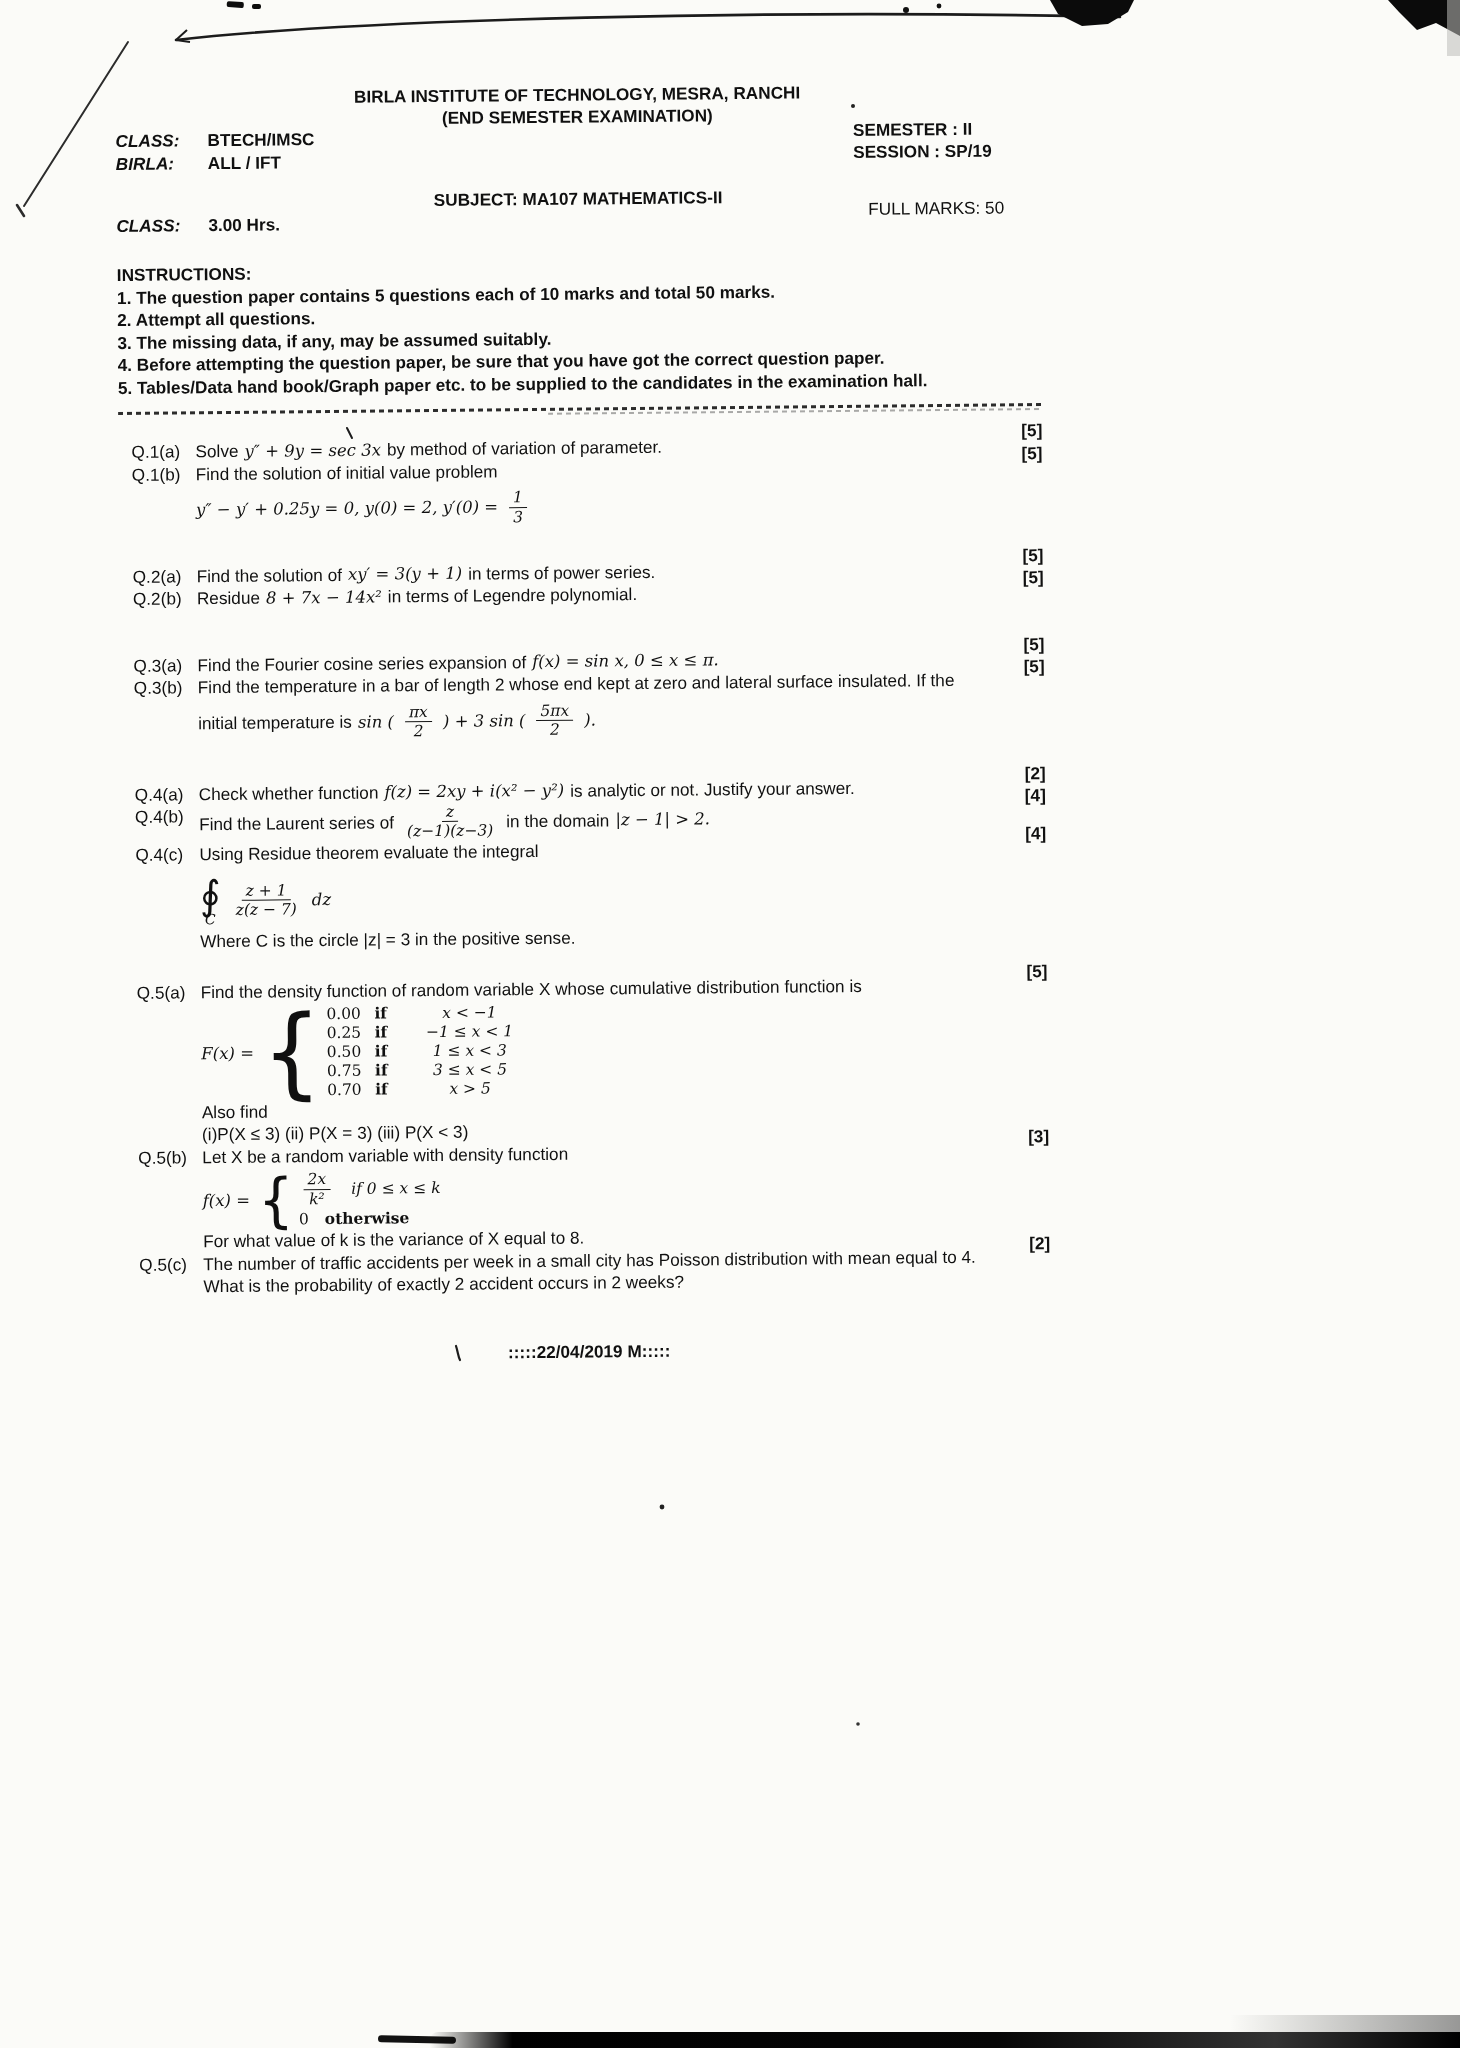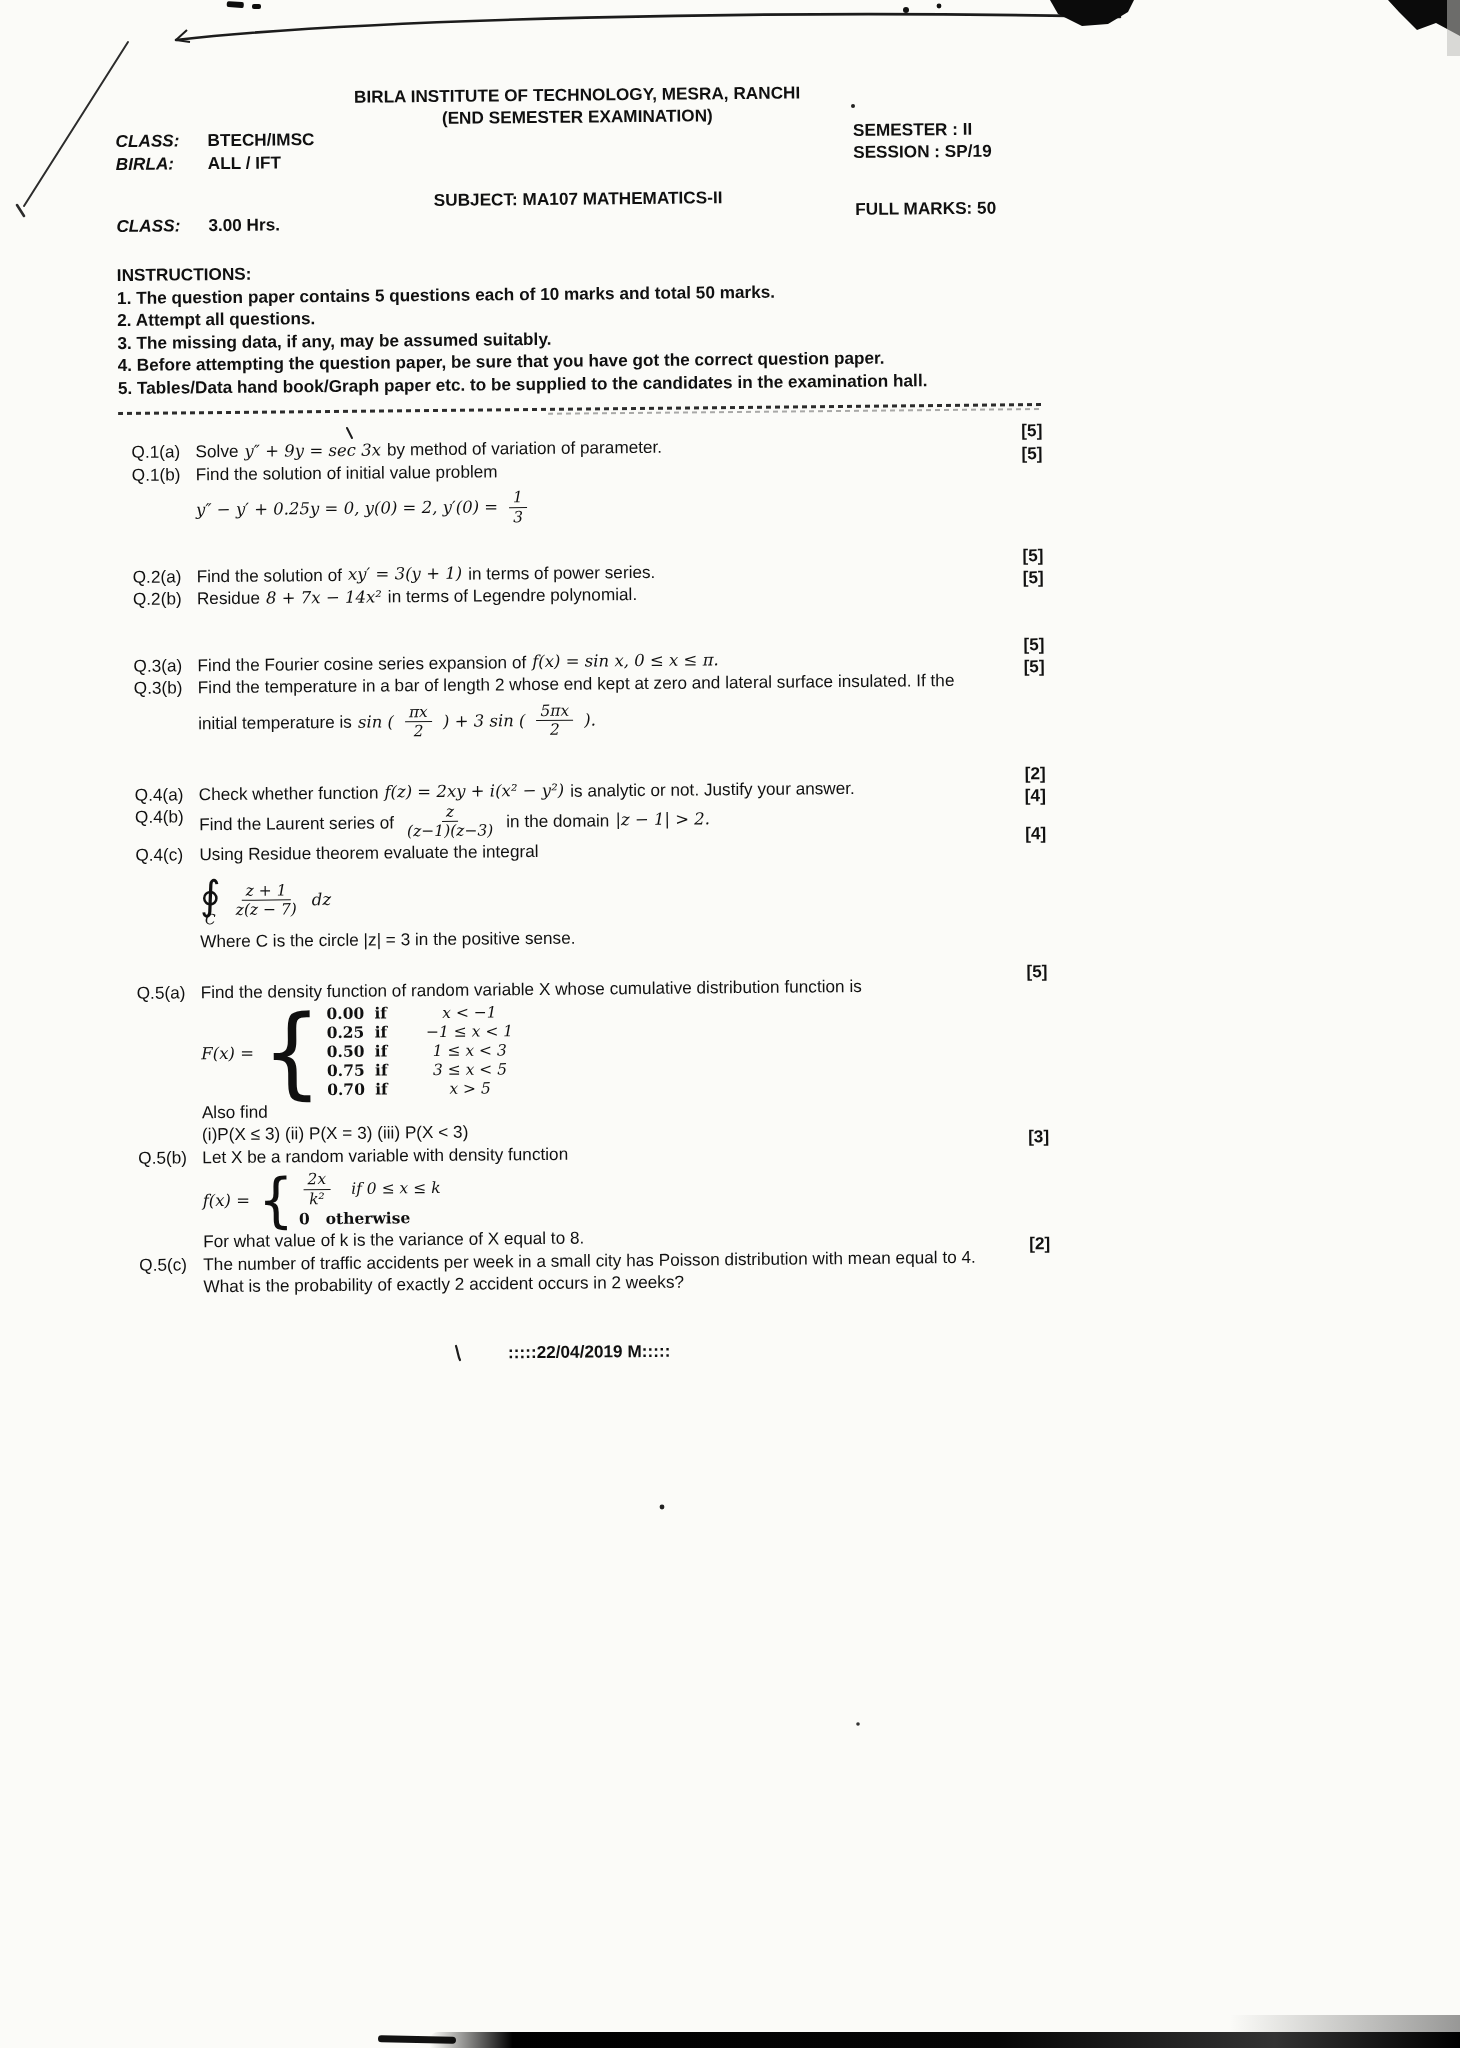--- a/index.html
+++ b/index.html
@@ -15,21 +15,21 @@
   }
   
   .header{position:relative;height:152px;}
   .center-titles{text-align:center;font-weight:700;line-height:1.28;}
   .meta-left{position:absolute;left:0;top:42px;font-weight:700;}
   .meta-row{display:flex;}
   .meta-label{display:inline-block;width:92px;font-style:italic;}
   .meta-right{position:absolute;right:48px;top:38px;font-weight:700;line-height:1.3;}
   .subject{position:absolute;left:0;right:0;top:104px;text-align:center;font-weight:700;}
   .time-row{position:absolute;left:0;top:127px;display:flex;font-weight:700;}
-  .full-marks{position:absolute;right:44px;top:117px;font-weight:700;}
+  .full-marks{position:absolute;right:36px;top:117px;font-weight:400;}
   
   .instructions{margin-top:24px;font-weight:700;}
   
   .dashed{margin-top:13px;height:3px;
     background-image:repeating-linear-gradient(90deg,#2c2c2c 0 5px,transparent 5px 9px);}
   .dashed-2{margin-top:2px;margin-left:430px;height:2px;opacity:.45;
     background-image:repeating-linear-gradient(90deg,#444 0 5px,transparent 5px 9px);}
   
   .questions{margin-top:22px;padding-left:13px;}
   .qblock{margin-top:0;}
@@ -53,21 +53,21 @@
   .oint-wrap{display:inline-flex;flex-direction:column;align-items:center;line-height:1;}
   .oint{font-size:40px;font-family:"DejaVu Sans",sans-serif;}
   .oint-sub{font-size:14px;margin-top:-3px;}
   
   .piecewise{display:flex;align-items:center;margin-top:3px;}
   .pw-label{margin-right:8px;}
   .brace{font-family:"DejaVu Sans",sans-serif;font-weight:400;font-size:94px;line-height:.9;
     transform:scaleY(1.06);margin-right:5px;}
   .brace-sm{font-size:56px;}
   .cases{display:grid;grid-template-columns:48px 26px 138px;font-size:15.5px;line-height:1.22;align-items:baseline;}
-  .c-val{font-family:"DejaVu Serif",serif;font-weight:bold;}
+  .c-val{font-family:"DejaVu Serif",serif;}
   .c-if{font-family:"DejaVu Serif",serif;font-weight:700;}
   .c-cond{font-family:"DejaVu Serif",serif;font-style:italic;text-align:center;}
   .cases-2{display:flex;flex-direction:column;gap:1px;font-size:15.5px;}
   .case2-row{display:flex;align-items:center;gap:16px;}
   
   .footer{margin-top:46px;text-align:center;font-weight:700;}
   
   .artifacts{position:absolute;left:0;top:0;pointer-events:none;z-index:6;}
   .strip1{position:absolute;right:0;bottom:0;left:430px;height:16px;z-index:6;
     background:linear-gradient(90deg,rgba(0,0,0,0),#000 8%,#060606 55%,#333 82%,#000);

